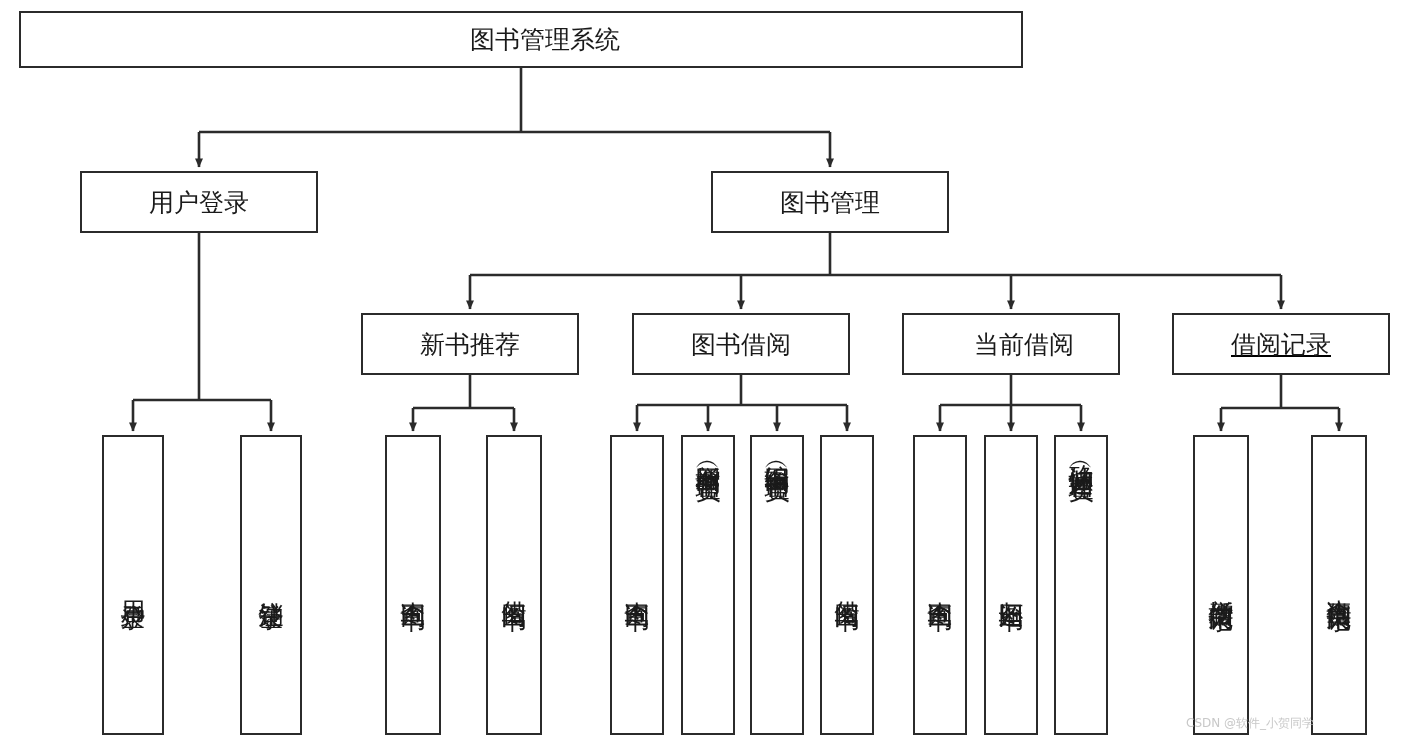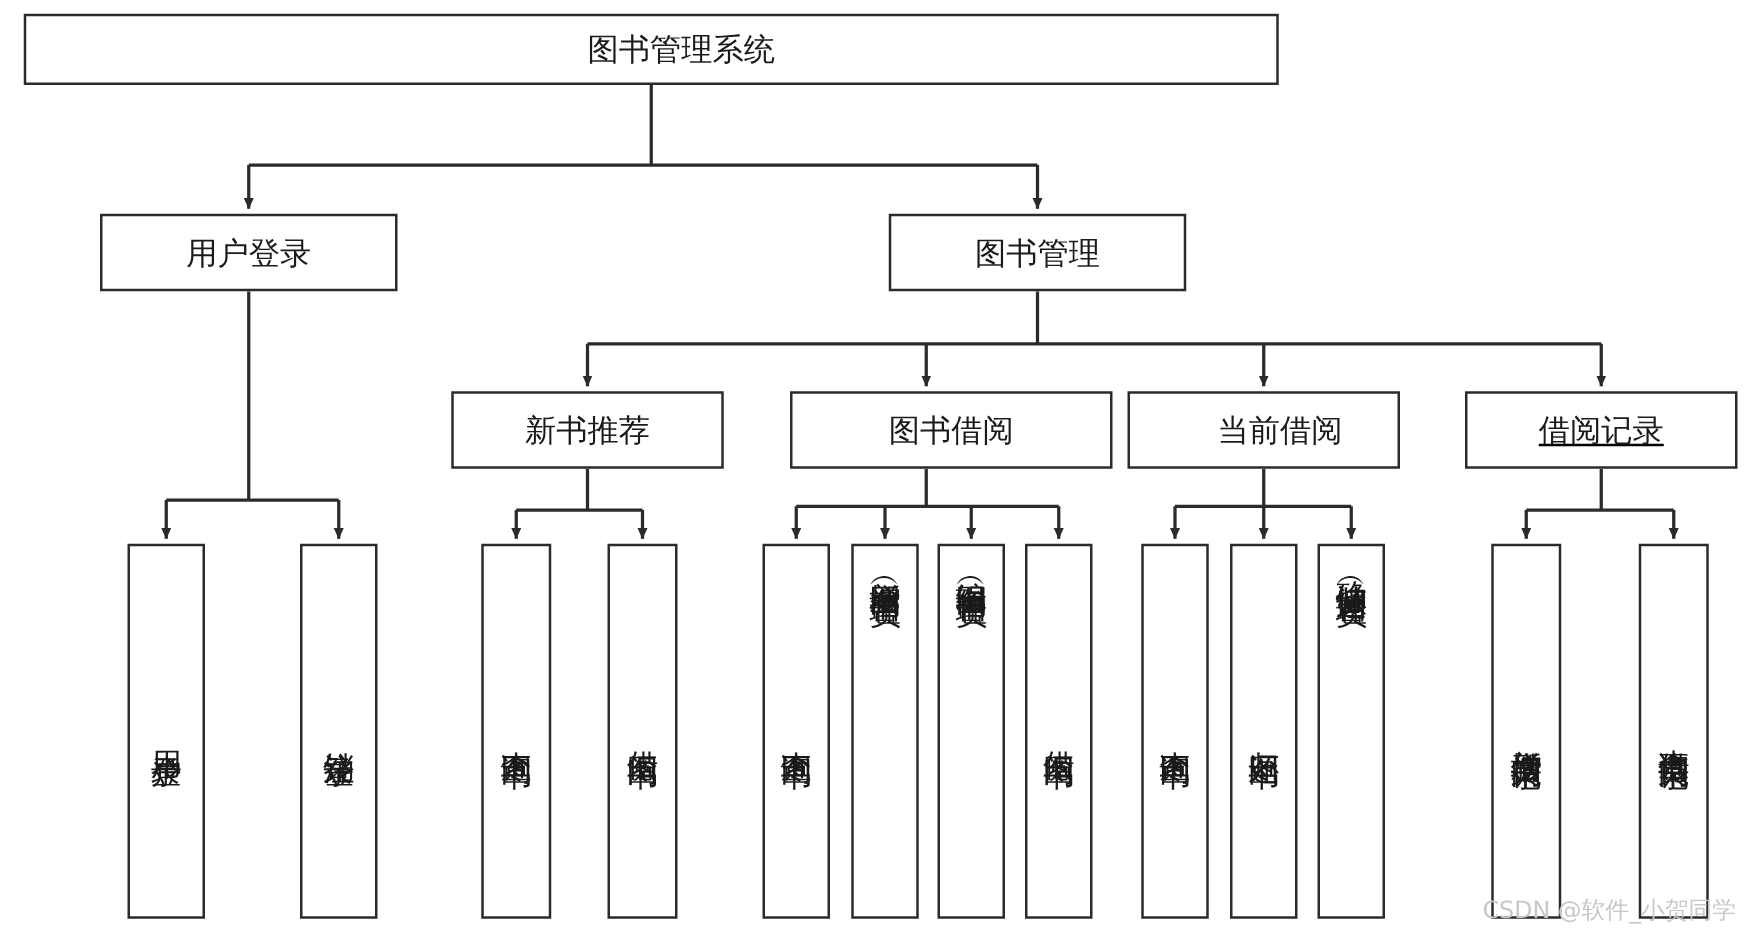--- a/index.html
+++ b/index.html
@@ -64,21 +64,21 @@
     line-height: 1;
   }
   .node.v.mid {
     align-items: center;
     padding-top: 0;
   }
   .watermark {
     position: absolute;
     z-index: 3;
     color: #c8c8c8;
-    font-size: 19px;
+    font-size: 12px;
     white-space: nowrap;
     pointer-events: none;
   }
 </style>
 </head>
 <body>
 
 <div id="canvas">
 
   <svg id="wires" viewBox="0 0 1405 747" width="1405" height="747" aria-hidden="true">
@@ -138,21 +138,21 @@
   <div class="node h" style="left: 80px; top: 171px; width: 238px; height: 62px;">
     <span class="label">用户登录</span>
   </div>
   <div class="node h" style="left: 711px; top: 171px; width: 238px; height: 62px;">
     <span class="label">图书管理</span>
   </div>
 
   <div class="node h" style="left: 361px; top: 313px; width: 218px; height: 62px;">
     <span class="label">新书推荐</span>
   </div>
-  <div class="node h" style="left: 632px; top: 313px; width: 258px; height: 62px;">
+  <div class="node h" style="left: 632px; top: 313px; width: 218px; height: 62px;">
     <span class="label">图书借阅</span>
   </div>
   <div class="node h" style="left: 902px; top: 313px; width: 218px; height: 62px; padding-left: 26px;">
     <span class="label">当前借阅</span>
   </div>
   <div class="node h" style="left: 1172px; top: 313px; width: 218px; height: 62px; text-decoration: underline;">
     <span class="label">借阅记录</span>
   </div>
 
   <div class="node v mid" style="left: 102px; top: 435px; width: 62px; height: 300px;">

